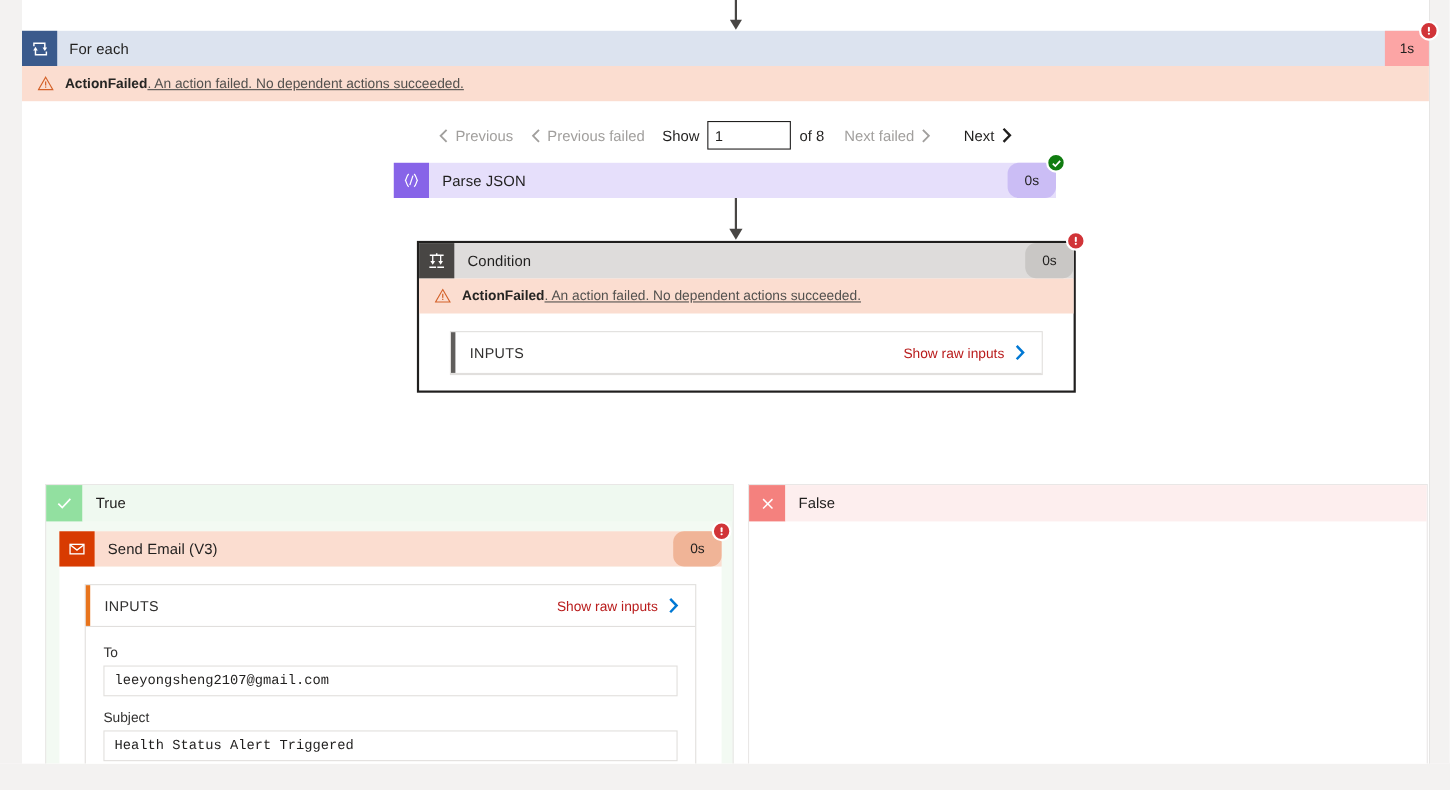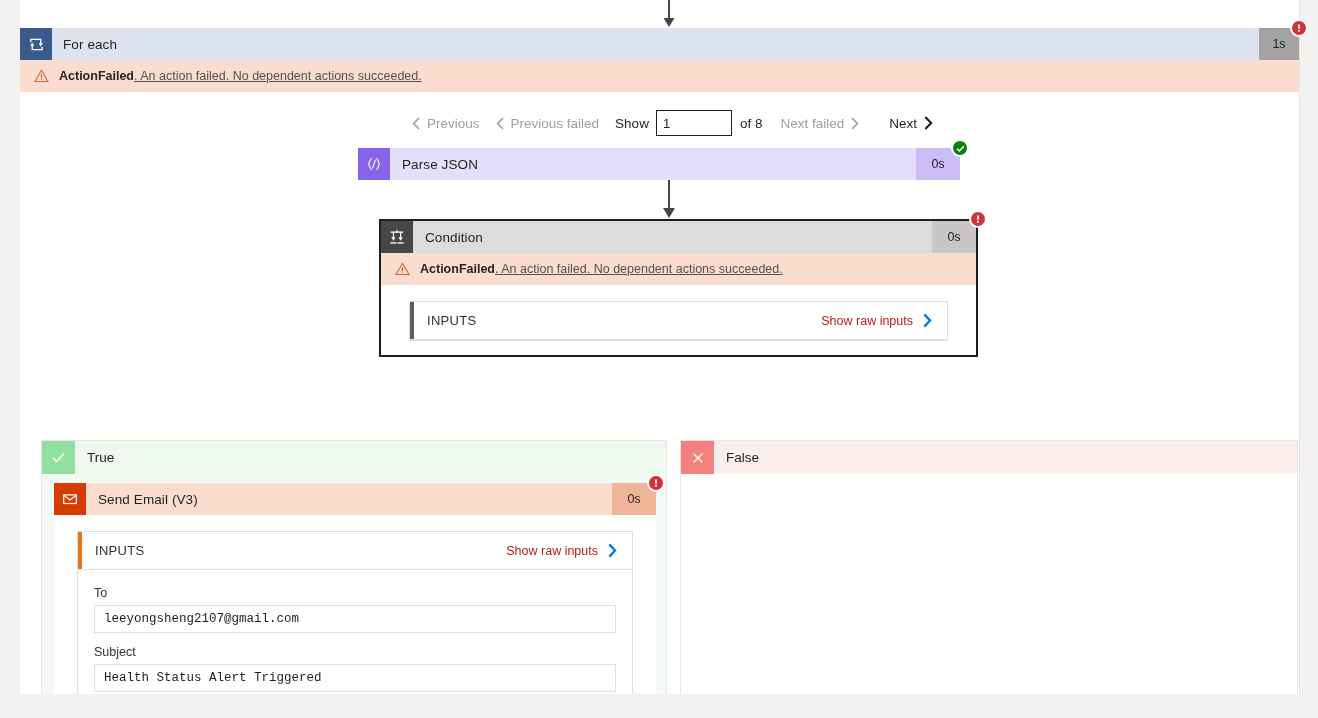--- a/index.html
+++ b/index.html
@@ -70,21 +70,21 @@
     flex: 1 1 auto;
     display: flex; align-items: center;
     padding-left: 11px;
     font-size: 13.5px;
     color: #201f1e;
     letter-spacing: .1px;
   }
   .foreach-duration {
     flex: 0 0 40px;
     display: flex; align-items: center; justify-content: center;
-    background: #a3a3a3;
+    background: #fca5a5;
     font-size: 12.5px;
     color: #201f1e;
     position: relative;
   }
 
   .status-dot {
     position: absolute;
     width: 18px; height: 18px;
     border-radius: 50%;
     display: flex; align-items: center; justify-content: center;
@@ -112,21 +112,20 @@
   .pager {
     position: absolute;
     left: 0; top: 106px;
     width: 1279px;
     height: 34px;
     display: flex;
     align-items: center;
     justify-content: center;
     gap: 0;
     font-size: 13.5px;
-    margin-left: 13px;
   }
   .pager-btn {
     display: inline-flex;
     align-items: center;
     gap: 6px;
     padding: 2px 8px;
     white-space: nowrap;
     cursor: pointer;
   }
   .pager-btn.disabled { color: #a19f9d; cursor: default; }
@@ -162,20 +161,21 @@
     padding-left: 12px;
     font-size: 13.5px;
     color: #201f1e;
     letter-spacing: .1px;
   }
   .card-dur {
     flex: 0 0 44px;
     display: flex; align-items: center; justify-content: center;
     font-size: 12.5px;
     color: #201f1e;
+    border-radius: 10px;
   }
 
   
   .parsejson {
     position: absolute;
     left: 338px; top: 148px;
     width: 602px;
   }
   .parsejson .card-head { background: #e6dffb; }
   .parsejson .card-ico  { background: #8764e8; }

